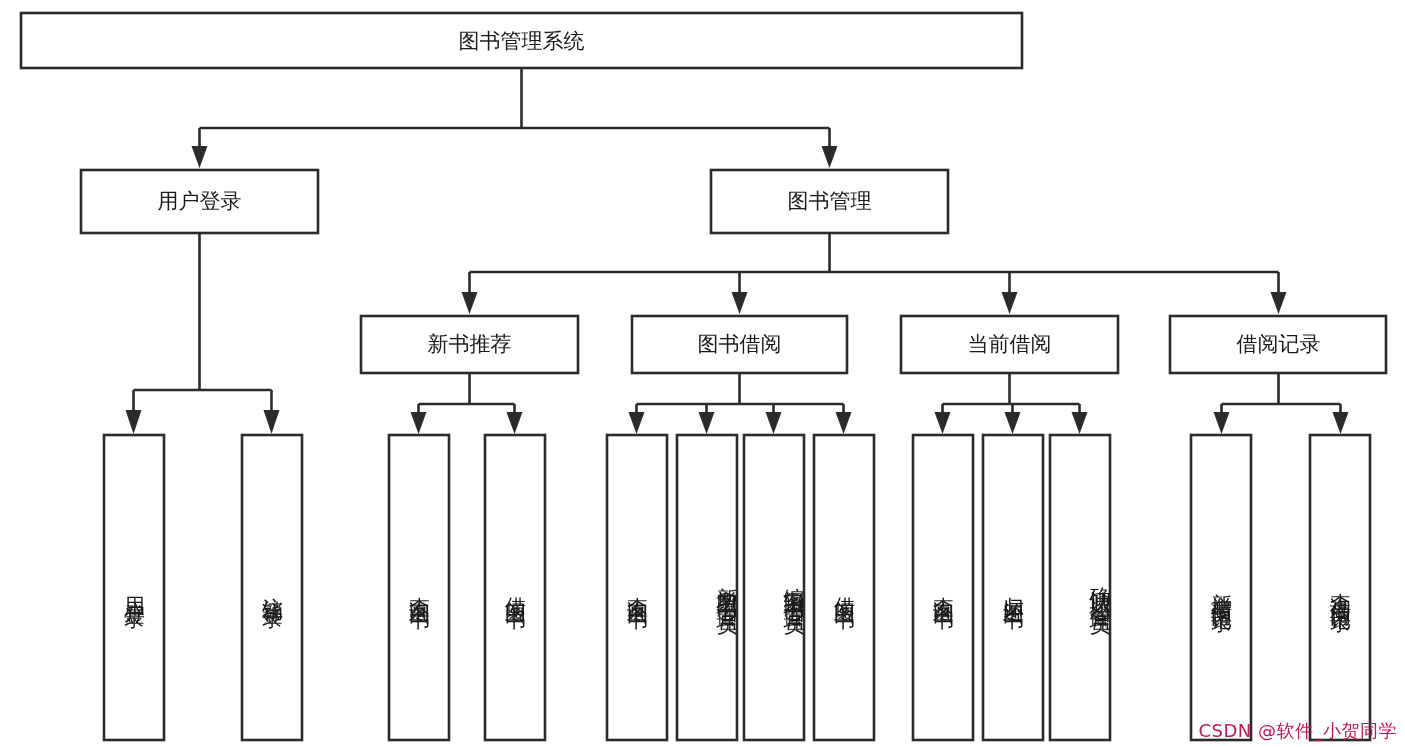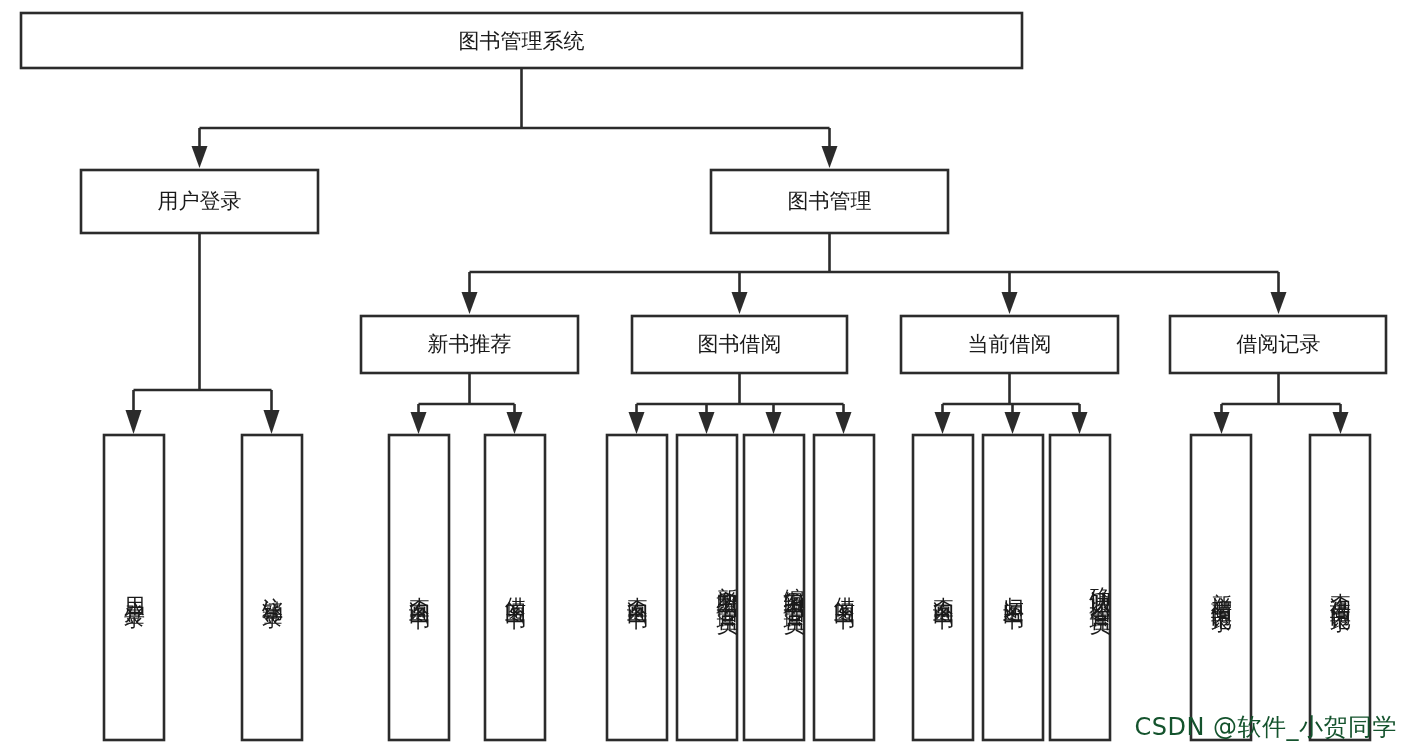--- a/index.html
+++ b/index.html
@@ -58,22 +58,22 @@
     color: #1a1a1a;
     letter-spacing: 4px;
     white-space: nowrap;
     pointer-events: none;
   }
   #watermark {
     position: absolute;
     right: 8px;
     bottom: 4px;
     font-family: "DejaVu Sans", "Liberation Sans", sans-serif;
-    font-size: 24px;
-    color: #14532d;
+    font-size: 18px;
+    color: #be185d;
     letter-spacing: 0.5px;
     white-space: nowrap;
   }
 </style>
 </head>
 <body>
 
 <div id="diagram-root">
 
   <svg id="tree-svg" viewBox="0 0 1405 747">

